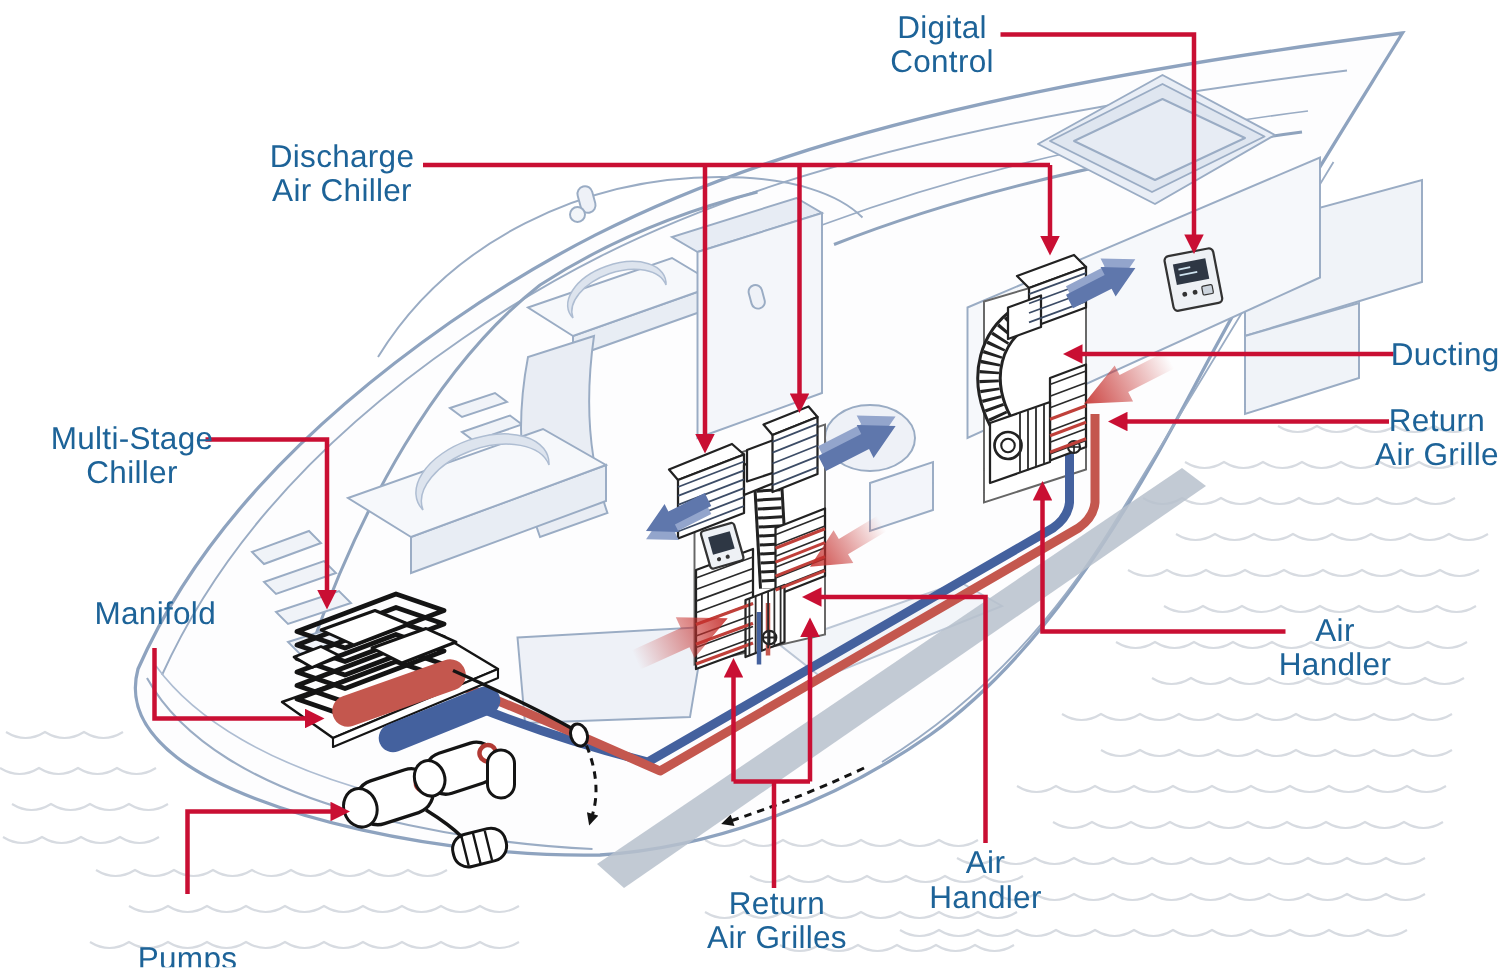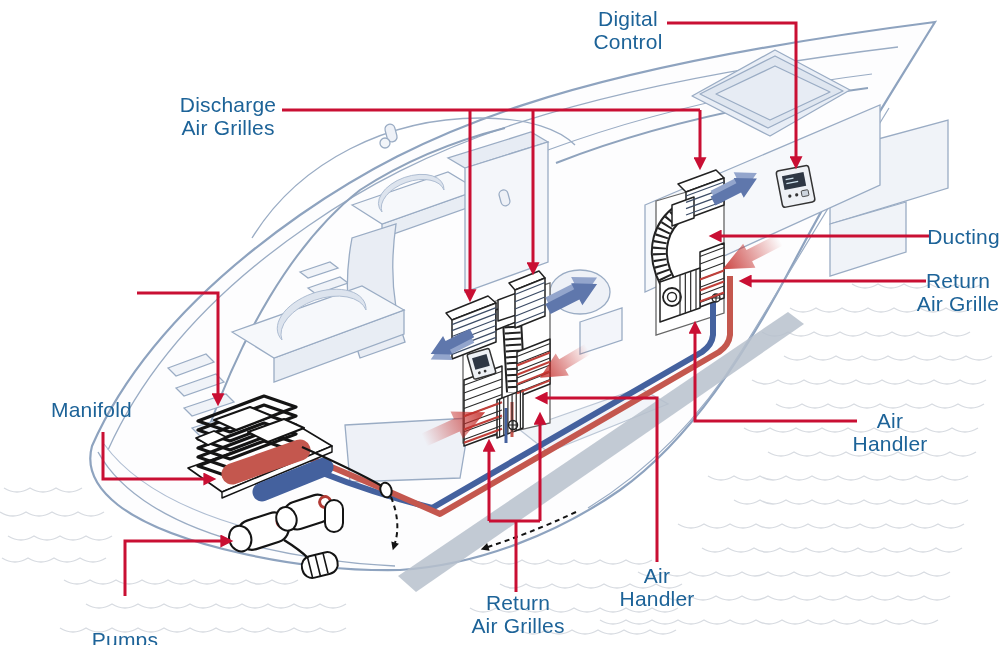--- a/index.html
+++ b/index.html
@@ -319,22 +319,24 @@
     <path class="leader" marker-end="url(#mR)" d="M657,562 V398 H547"></path>
     <path class="leader" marker-end="url(#mR)" d="M857,421 H695 V333"></path>
     <path class="leader" marker-end="url(#mR)" d="M929,236 H721"></path>
     <path class="leader" marker-end="url(#mR)" d="M926,281 H751"></path>
   </g>
 </svg>
 
 <div class="lbl" style="left:560px;top:7px;width:136px">Digital
 Control</div>
 <div class="lbl" style="left:148px;top:93px;width:160px">Discharge
-Air Grilles</div>
-<div class="lbl" style="left:44px;top:398px;width:95px">Manifold</div>
+Air Chiller</div>
+<div class="lbl" style="left:8px;top:281px;width:160px">Multi-Stage
+Chiller</div>
+<div class="lbl" style="left:56px;top:398px;width:95px">Manifold</div>
 <div class="lbl" style="left:90px;top:628px;width:70px">Pumps</div>
 <div class="lbl" style="left:438px;top:591px;width:160px">Return
 Air Grilles</div>
 <div class="lbl" style="left:607px;top:564px;width:100px">Air
 Handler</div>
 <div class="lbl" style="left:916px;top:225px;width:95px">Ducting</div>
 <div class="lbl" style="left:900px;top:269px;width:116px">Return
 Air Grille</div>
 <div class="lbl" style="left:838px;top:409px;width:104px">Air
 Handler</div>

